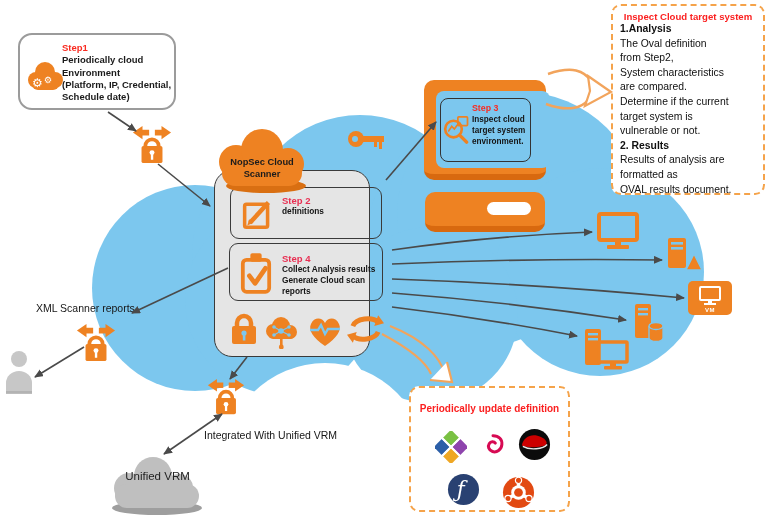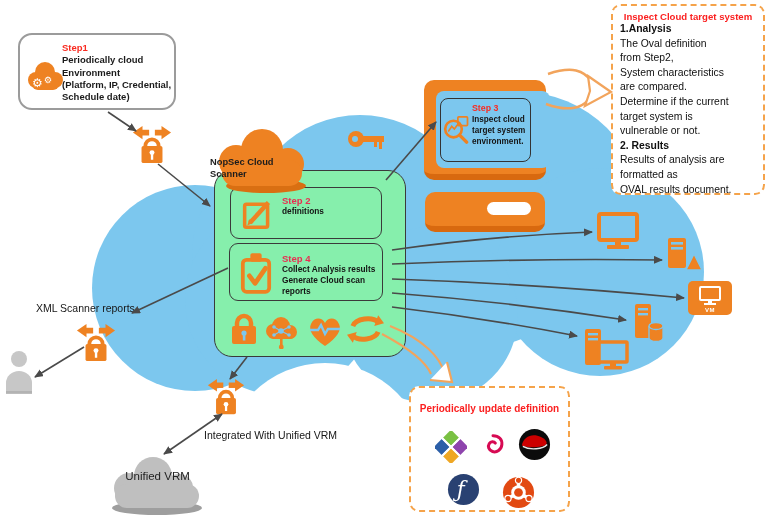--- a/index.html
+++ b/index.html
@@ -6,21 +6,21 @@
 html,body{background:#fff}
 body{font-family:"Liberation Sans","DejaVu Sans",sans-serif;-webkit-font-smoothing:antialiased}
 #c{position:relative;width:768px;height:516px;background:#fff;overflow:hidden}
 .abs{position:absolute}
 svg{display:block}
 
 .box1{left:18px;top:33px;width:158px;height:77px;background:#fff;border:2px solid #9b9b9b;border-radius:14px;z-index:2}
 .box1 .txt{position:absolute;left:42px;top:7px;font-size:9.5px;font-weight:bold;color:#1a1a1a;line-height:12.3px}
 .red1{color:#f92b21}
 
-.scanner{left:214px;top:170px;width:192px;height:187px;border:1.6px solid #3a3a3a;border-radius:18px;background:#86efac;z-index:2}
+.scanner{left:214px;top:170px;width:156px;height:187px;border:1.6px solid #3a3a3a;border-radius:18px;background:#e5e5e5;z-index:2}
 .sub{position:absolute;border:1.4px solid #3a3a3a;border-radius:9px}
 .s2{left:15px;top:16px;width:152px;height:52px}
 .s4{left:14px;top:72px;width:154px;height:58px}
 .stitle{font-size:9.5px;font-weight:bold;color:#e82f52}
 .stxt{font-size:8.3px;font-weight:bold;color:#141414;line-height:11px}
 
 .mon{left:424px;top:80px;width:122px;height:100px;background:#EE8222;border-radius:10px;border-bottom:6px solid #d8690f;z-index:2}
 .screen{position:absolute;left:12px;top:11px;width:114px;height:77px;background:#7CC7EE;border-radius:8px}
 .scrbox{position:absolute;left:4px;top:7px;width:91px;height:64px;border:1.3px solid #333;border-radius:8px}
 .s3title{position:absolute;left:31px;top:4px;font-size:8.8px;font-weight:bold;color:#f92b21}
@@ -30,21 +30,21 @@
 
 .dashed{border:2px dashed #F5A34A;border-radius:10px;background:#fff;z-index:2}
 .insp{left:611px;top:4px;width:154px;height:191px;padding:5px 7px 0 7px}
 .insp .t{font-size:9.6px;font-weight:bold;color:#fb1f1f;text-align:center;white-space:nowrap}
 .insp .l{font-size:10.4px;color:#101010;line-height:14.6px}
 .insp .b{font-weight:bold}
 .peri{left:409px;top:386px;width:161px;height:126px}
 .peri .t{font-size:10px;font-weight:bold;color:#fb1f1f;text-align:center;margin-top:15px;white-space:nowrap}
 
 .ncloud{left:210px;top:120px;width:104px;height:78px;z-index:3}
-.ncloud .txt{position:absolute;top:37px;width:100%;font-size:9.3px;font-weight:bold;color:#1c1c1c;line-height:11.5px}
+.ncloud .txt{position:absolute;top:37px;width:100%;text-align:center;font-size:9.3px;font-weight:bold;color:#1c1c1c;line-height:11.5px}
 .vrm{left:105px;top:450px;width:105px;height:66px;z-index:2}
 .vrm .txt{position:absolute;top:20px;width:100%;text-align:center;font-size:11.5px;color:#222}
 
 .lab{font-size:10.5px;color:#161616;z-index:2}
 .vm-label{position:absolute;left:0;bottom:2px;width:100%;text-align:center;font-size:6px;font-weight:bold;color:#fff;letter-spacing:.5px}
 .z2{z-index:2}
 </style>
 </head>
 <body>
 

